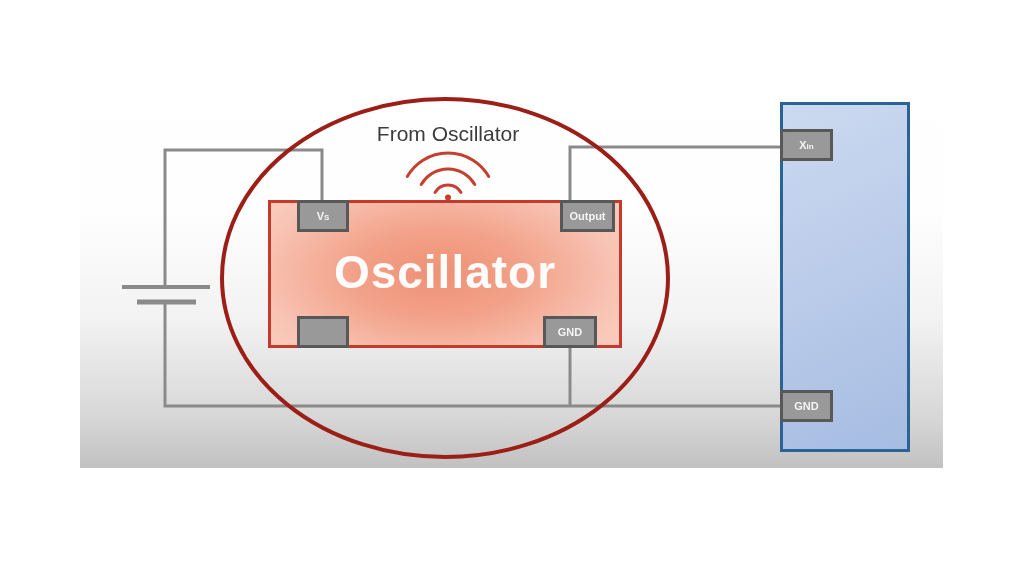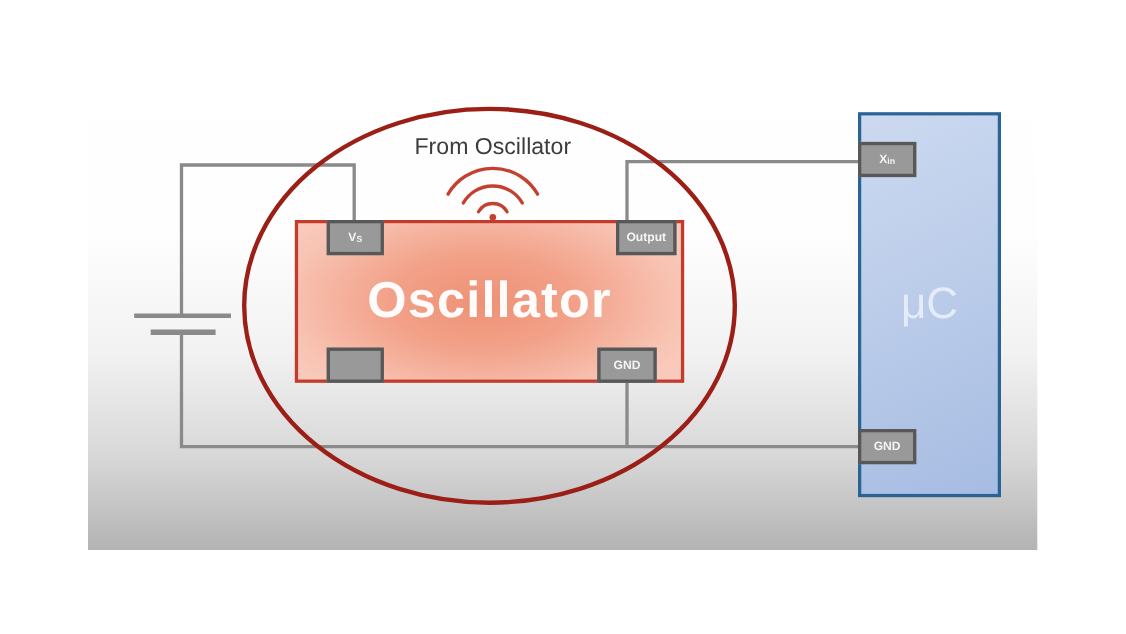--- a/index.html
+++ b/index.html
@@ -2,21 +2,21 @@
 <html><head>
 <meta charset="utf-8">
 <style>
   * { margin: 0; padding: 0; box-sizing: border-box; }
   html, body { background: #ffffff; }
   body { font-family: "Liberation Sans", sans-serif; }
 
   .stage {
     position: relative;
     width: 1024px;
-    height: 576px;
+    height: 468px;
     background: #ffffff;
     overflow: hidden;
   }
 
   .canvas-bg {
     position: absolute;
     left: 80px; top: 0;
     width: 863px; height: 500px;
     background: linear-gradient(180deg,
       #ffffff 0%, #fefefe 42%, #f2f2f2 64%,
@@ -151,21 +151,20 @@
     </div>
 
     <div class="pin pin-nc"></div>
 
     <div class="pin pin-gnd">
       <span>GND</span>
     </div>
   </div>
 
   <div class="mcu-block">
-    <div class="mcu-title">μC</div>
 
     <div class="pin pin-xin">
       <span>X</span>
         <sub>in</sub>
     </div>
 
     <div class="pin pin-mcu-gnd">
       <span>GND</span>
     </div>
   </div>

